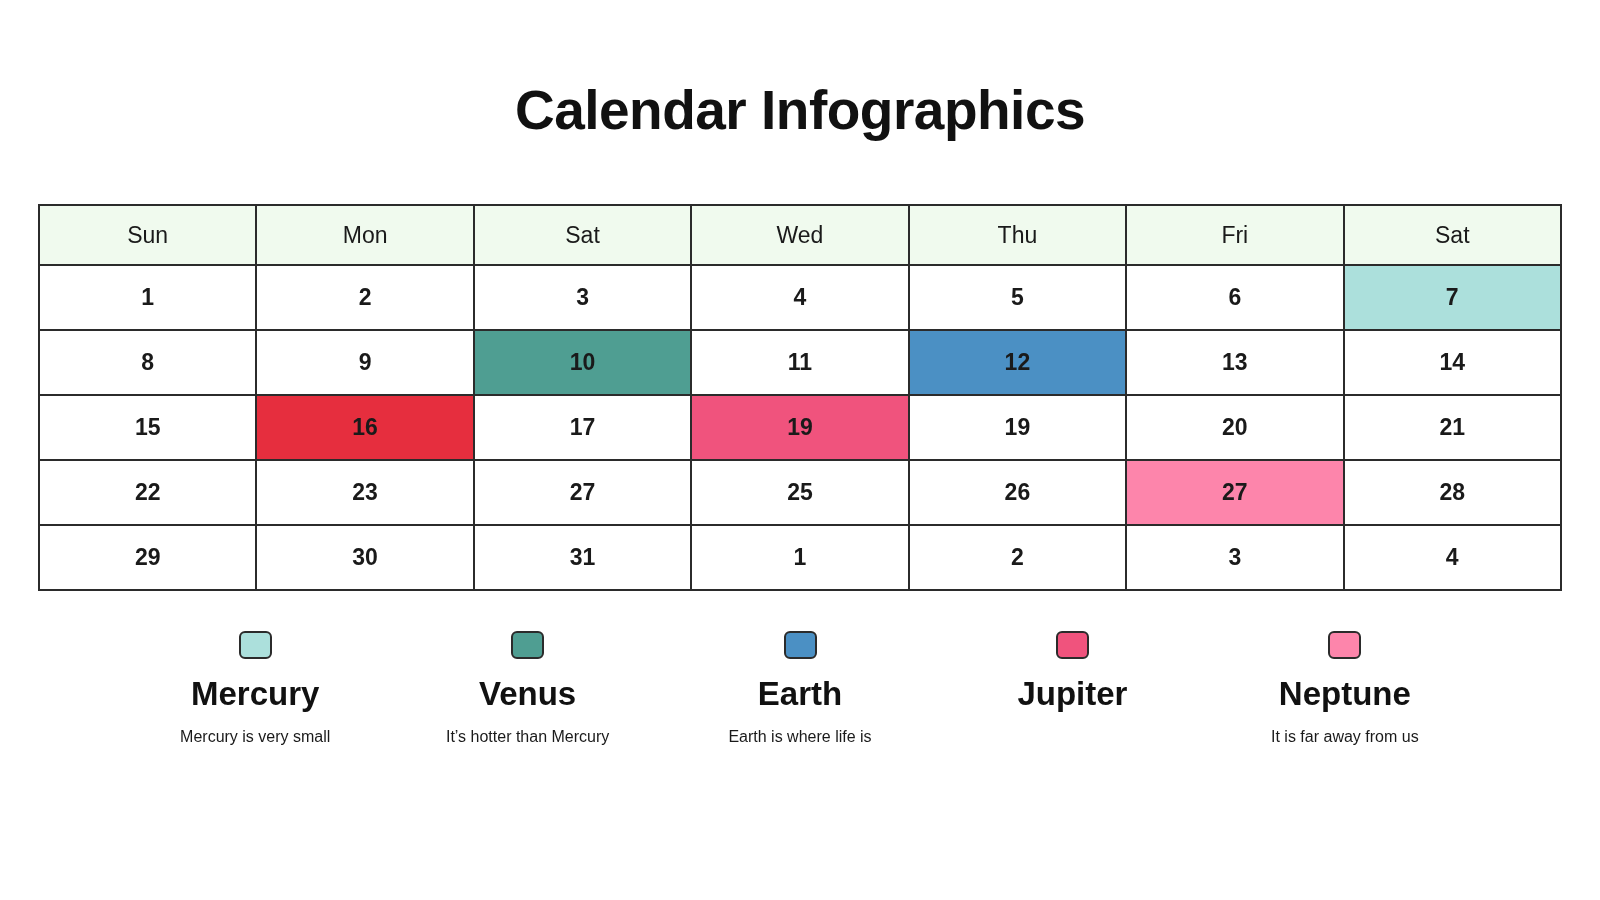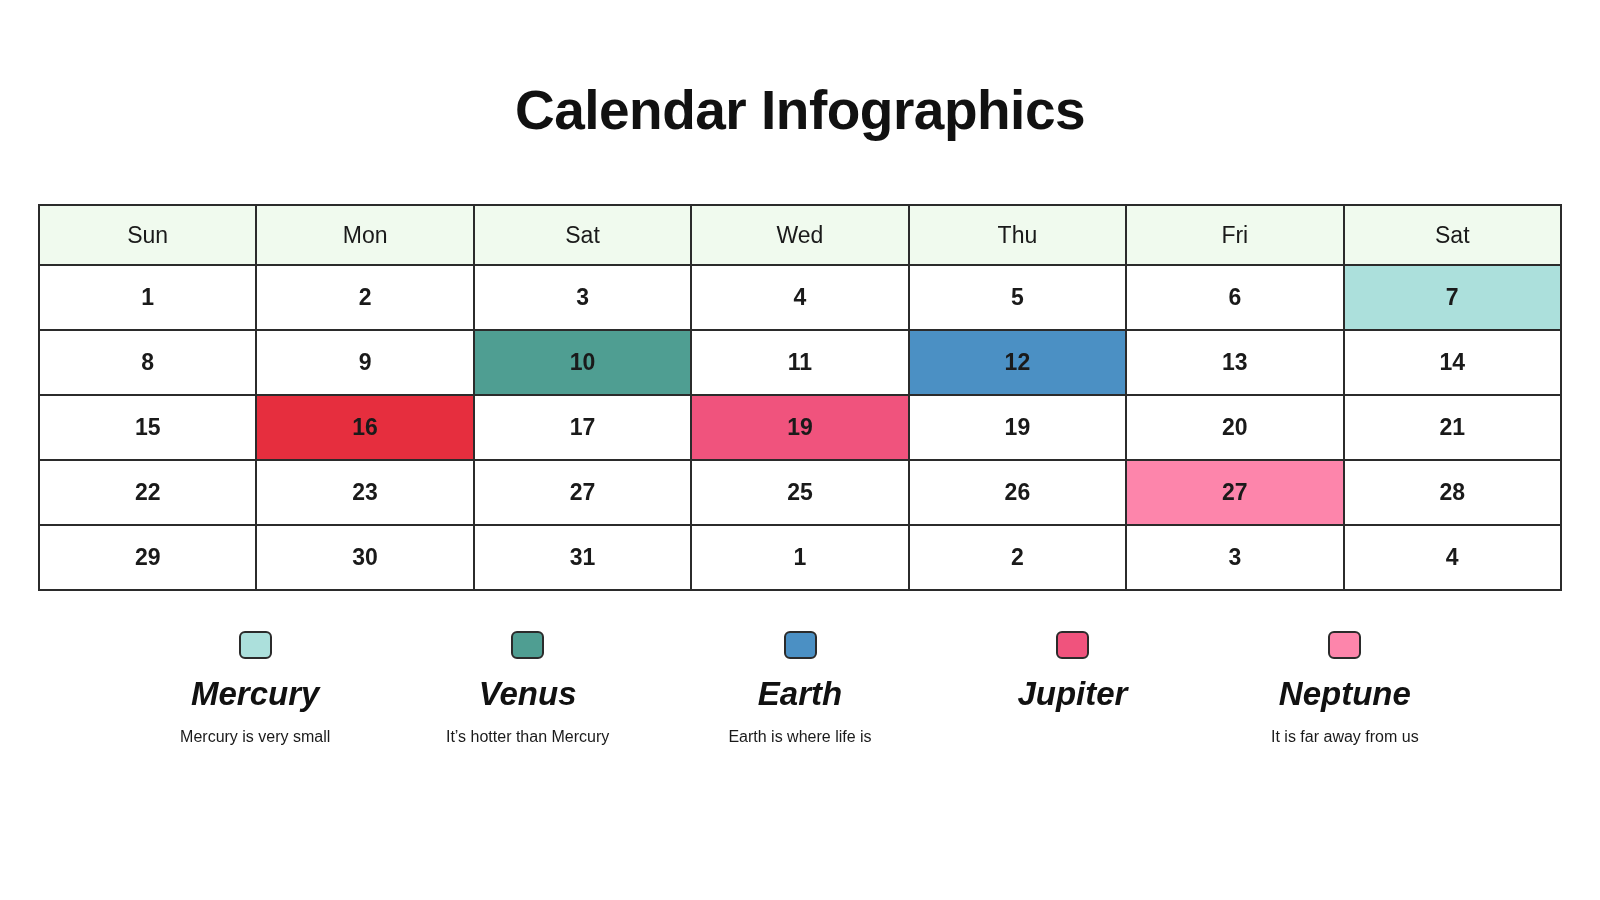--- a/index.html
+++ b/index.html
@@ -81,21 +81,20 @@
     border: 2px solid #2b2b2b;
     margin: 0 auto 16px auto;
     box-sizing: border-box;
   }
 
   .legend-name {
     font-size: 33px;
     font-weight: bold;
     margin-bottom: 13px;
     color: #111111;
-    font-style: italic;
   }
 
   .legend-desc {
     font-size: 16px;
     line-height: 1.4;
     color: #1a1a1a;
     max-width: 215px;
     margin: 0 auto;
   }
 </style>

